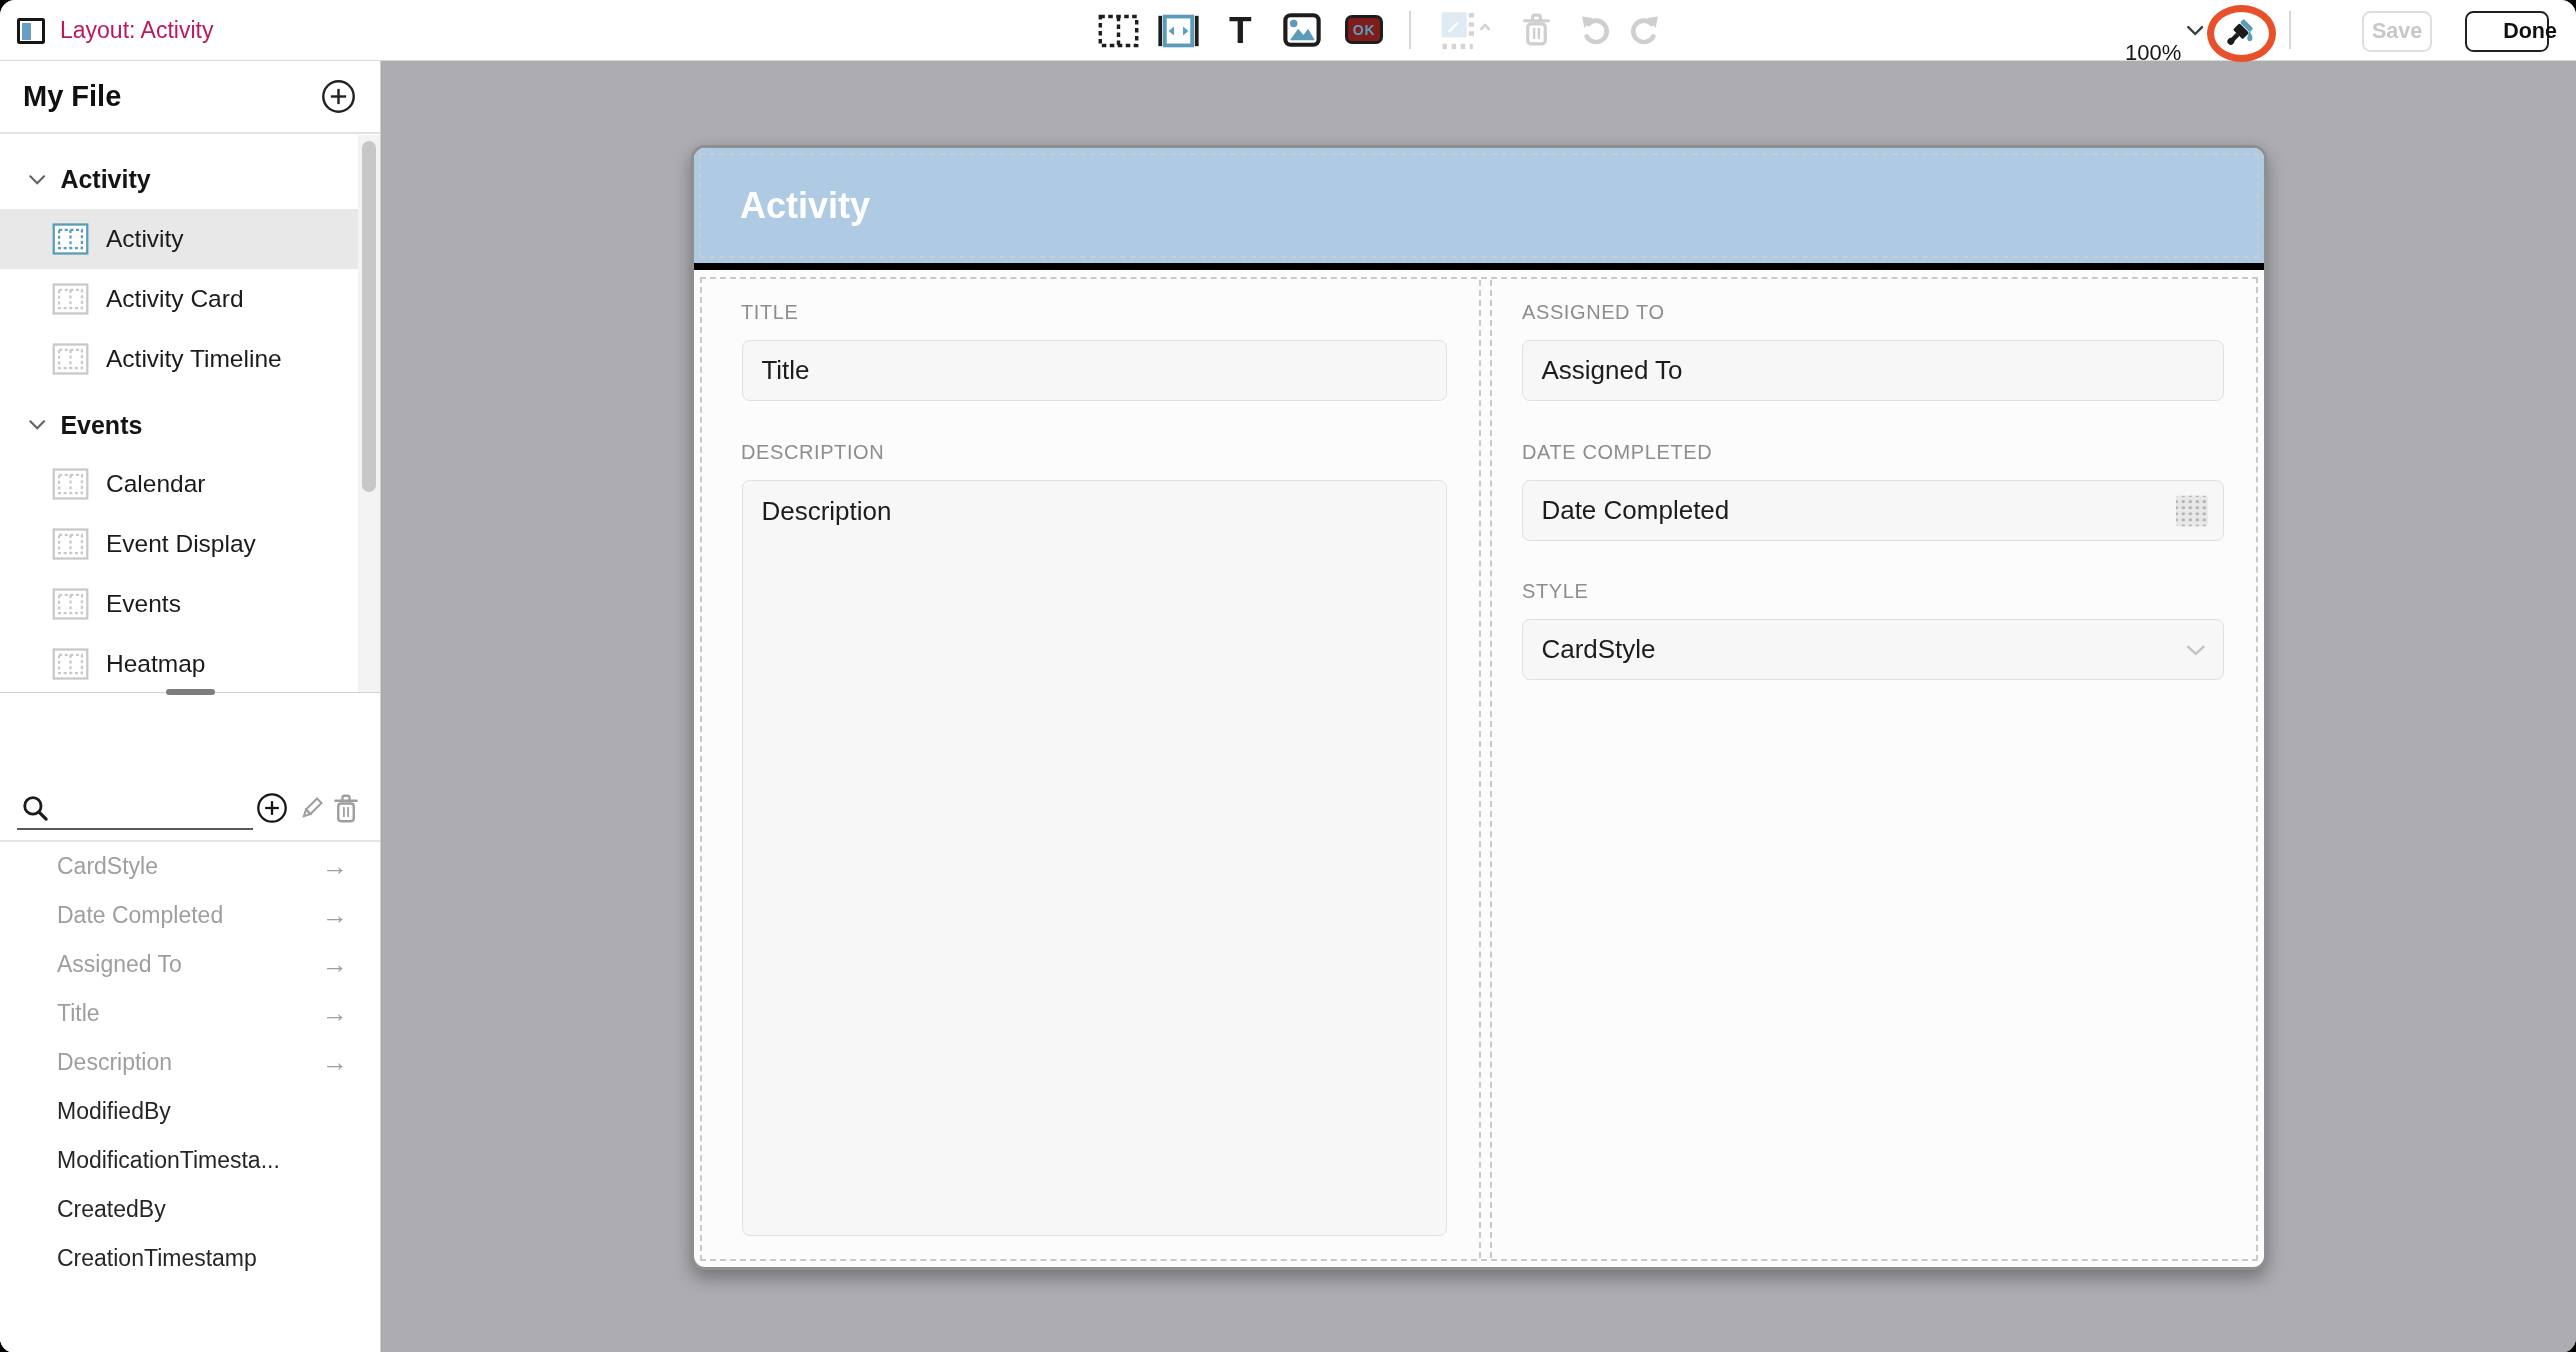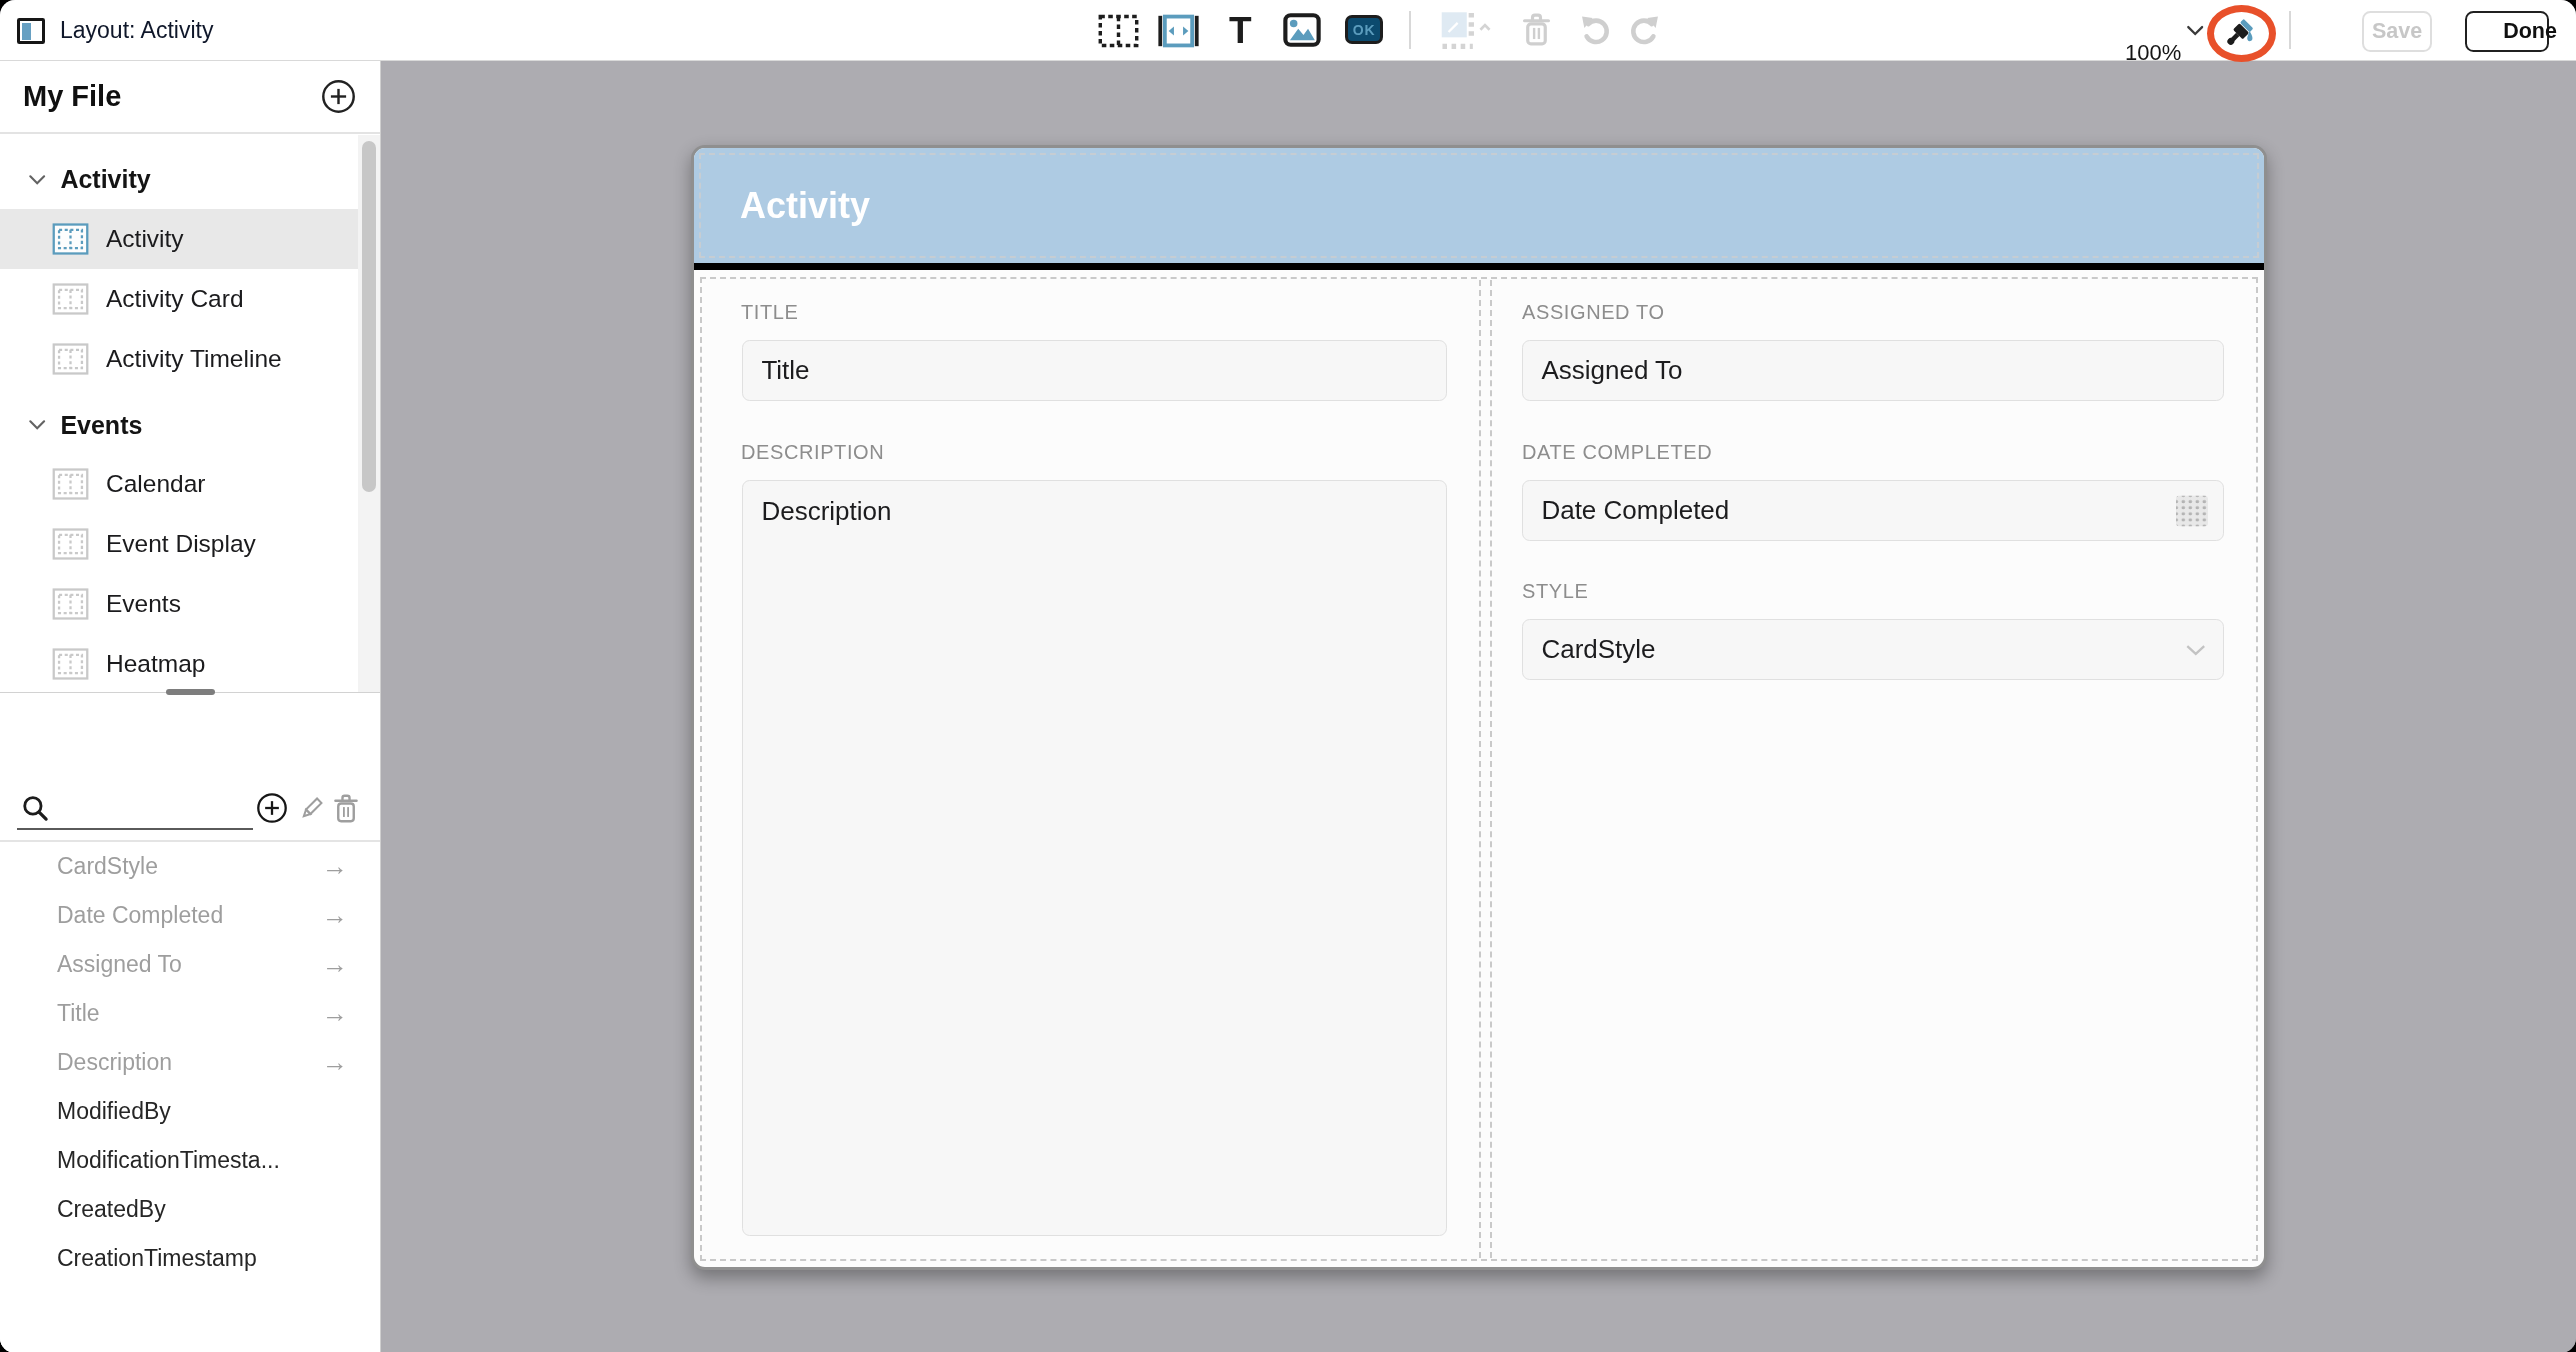--- a/index.html
+++ b/index.html
@@ -4,26 +4,26 @@
 <style>
   html,body{margin:0;padding:0;background:#000;}
   *{box-sizing:border-box;}
   .window{position:relative;width:2576px;height:1353px;background:#adacb1;border-radius:15.3px;overflow:hidden;
           font-family:"Liberation Sans","DejaVu Sans",sans-serif;color:#1c1c1e;}
 
   
   .toolbar{position:absolute;left:0;top:0;width:100%;height:61px;background:#fff;border-bottom:0.8px solid #d9d9d9;z-index:5;}
   .layout-thumb{position:absolute;left:17px;top:18.4px;width:28px;height:26px;border:3.1px solid #161616;border-radius:2.3px;background:#fff;}
   .layout-thumb .fill{position:absolute;left:1.5px;top:1.5px;width:9.2px;height:17px;background:#67a0c2;}
-  .layout-title{position:absolute;left:60px;top:0;height:61px;line-height:61px;font-size:23px;font-weight:500;color:#0f172a;}
+  .layout-title{position:absolute;left:60px;top:0;height:61px;line-height:61px;font-size:23px;font-weight:500;color:#be185d;}
   .ticon{position:absolute;display:flex;align-items:center;justify-content:center;}
   .t-sep{position:absolute;top:10.7px;width:1.5px;height:38px;background:#d8d8d8;}
   .text-tool{font-size:37px;font-weight:800;color:#1d1d1d;line-height:49px;}
   .ok-tool{width:38px;height:29px;border:3.8px solid #1d1d1d;border-radius:7px;display:flex;align-items:center;justify-content:center;
-           font-size:14px;font-weight:800;color:#5b9cbd;letter-spacing:0.8px;background:#0c4a6e;}
+           font-size:14px;font-weight:800;color:#5b9cbd;letter-spacing:0.8px;background:#7f1d1d;}
   .zoom-box{position:absolute;left:2125px;top:0;height:61px;display:flex;align-items:center;gap:4.6px;}
   .zoom-text{font-size:22px;font-weight:500;color:#161616;margin-top:44px;}
   .annotation-circle{position:absolute;left:2207px;top:4.6px;width:69px;height:57px;border:7px solid #e8502a;border-radius:50%;z-index:9;pointer-events:none;}
   .btn{position:absolute;top:10.7px;height:41px;border-radius:8.4px;background:#fff;display:flex;align-items:center;justify-content:center;font-size:21.5px;}
   .btn-save{left:2362px;width:70px;border:2.3px solid #dedede;color:#c7c7c7;font-weight:600;}
   .btn-done{left:2465px;width:84px;border:2.3px solid #202020;color:#101010;font-weight:700;padding-left:46px;}
 
   
   .sidebar{position:absolute;left:0;top:61px;bottom:0;width:381px;background:#fff;border-right:0.8px solid #cfcfcf;z-index:4;}
   .sb-header{position:relative;height:71px;}

